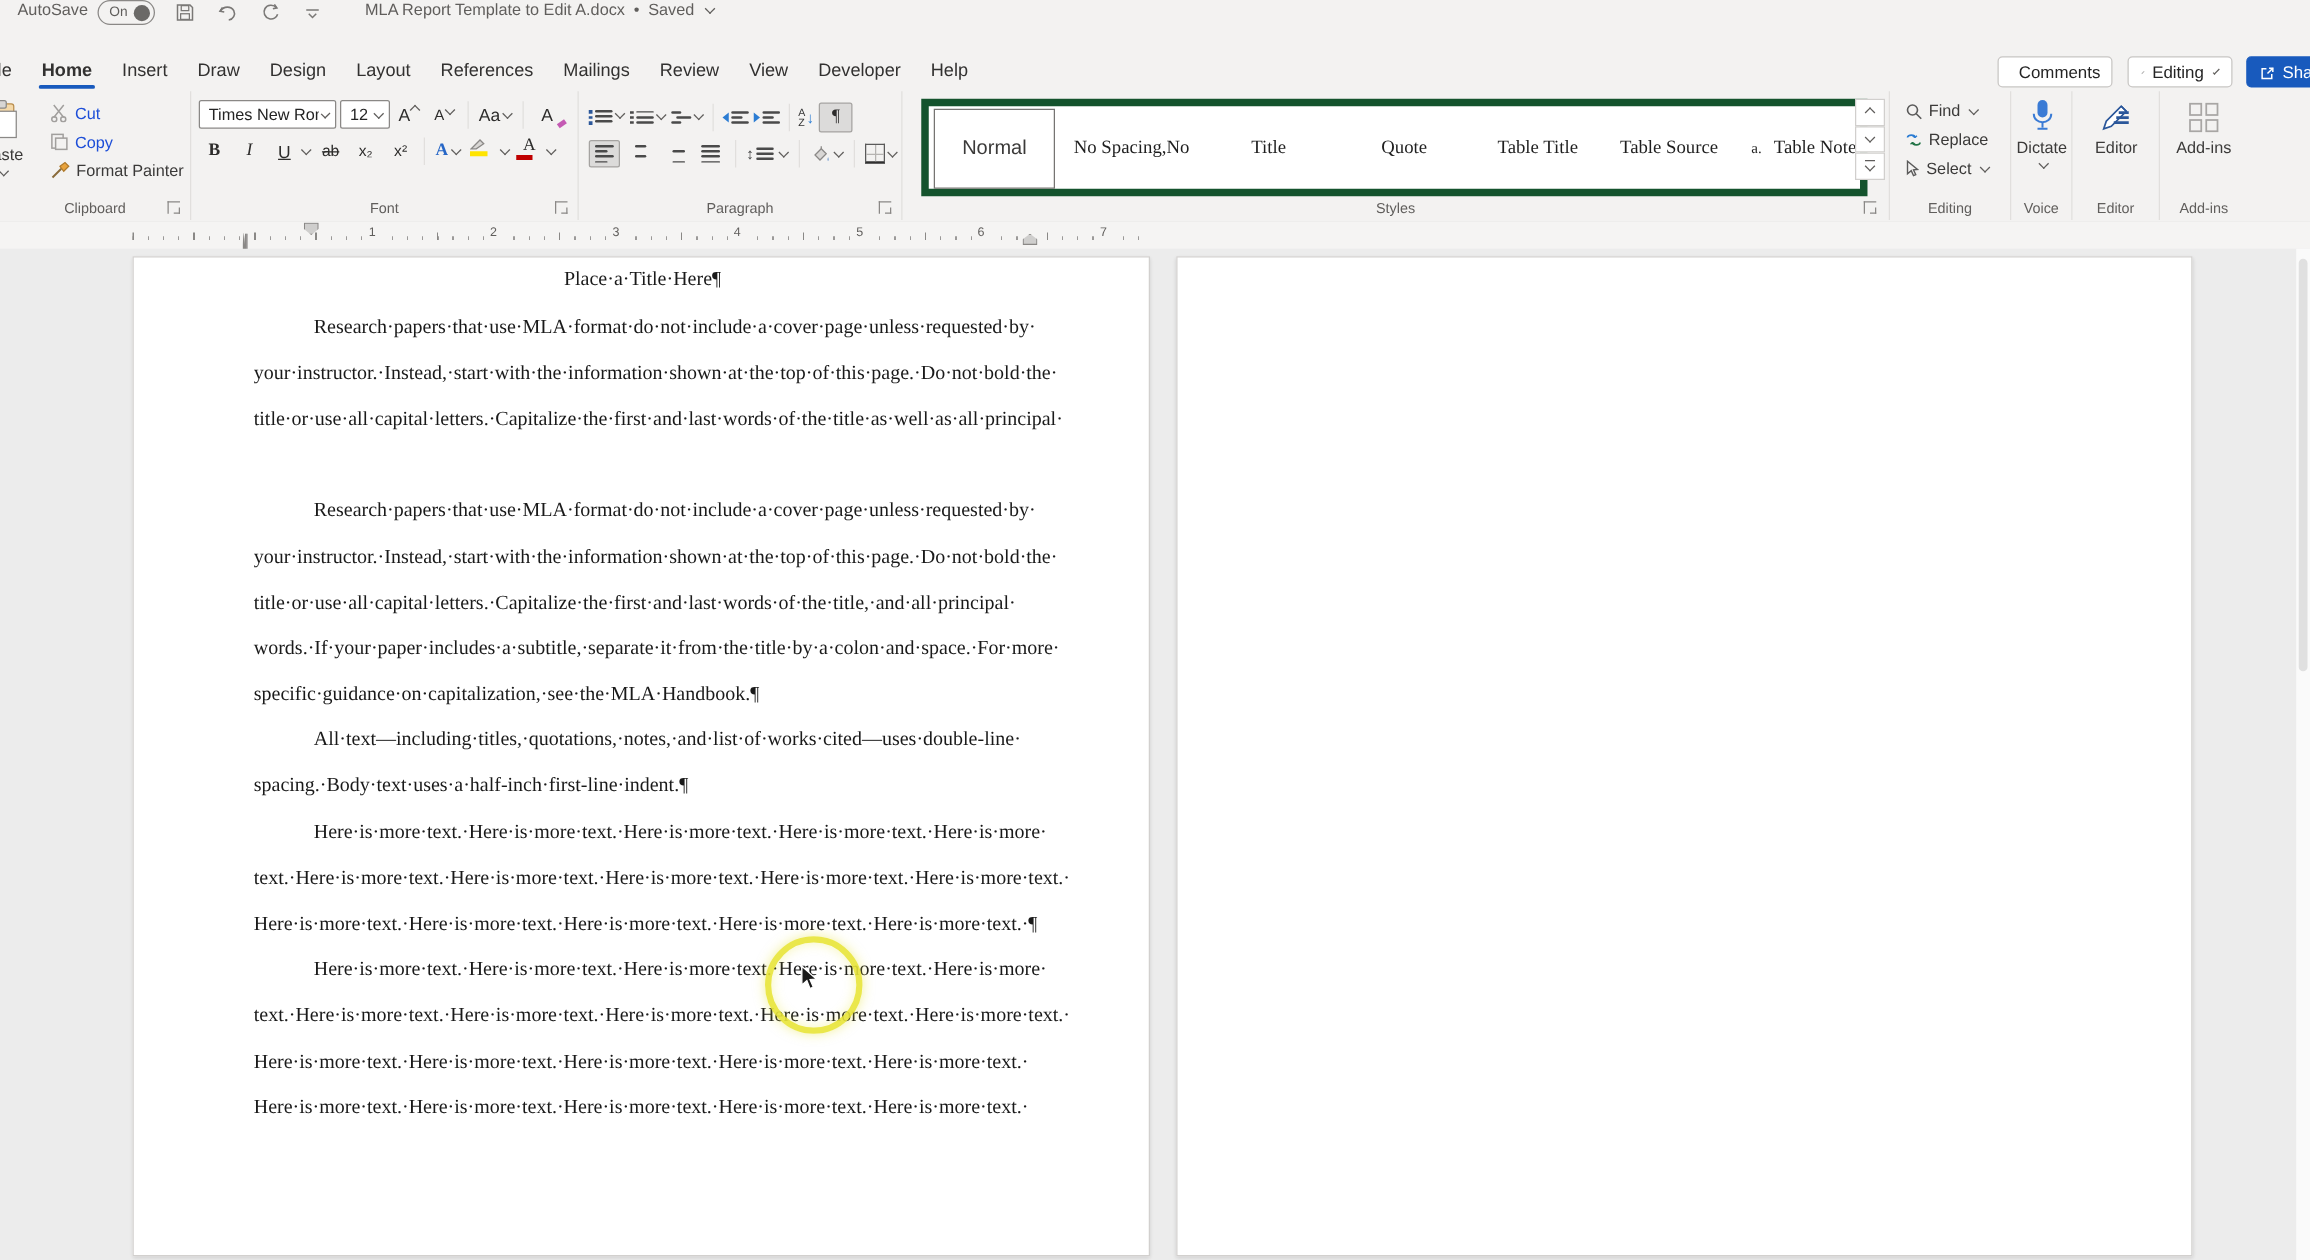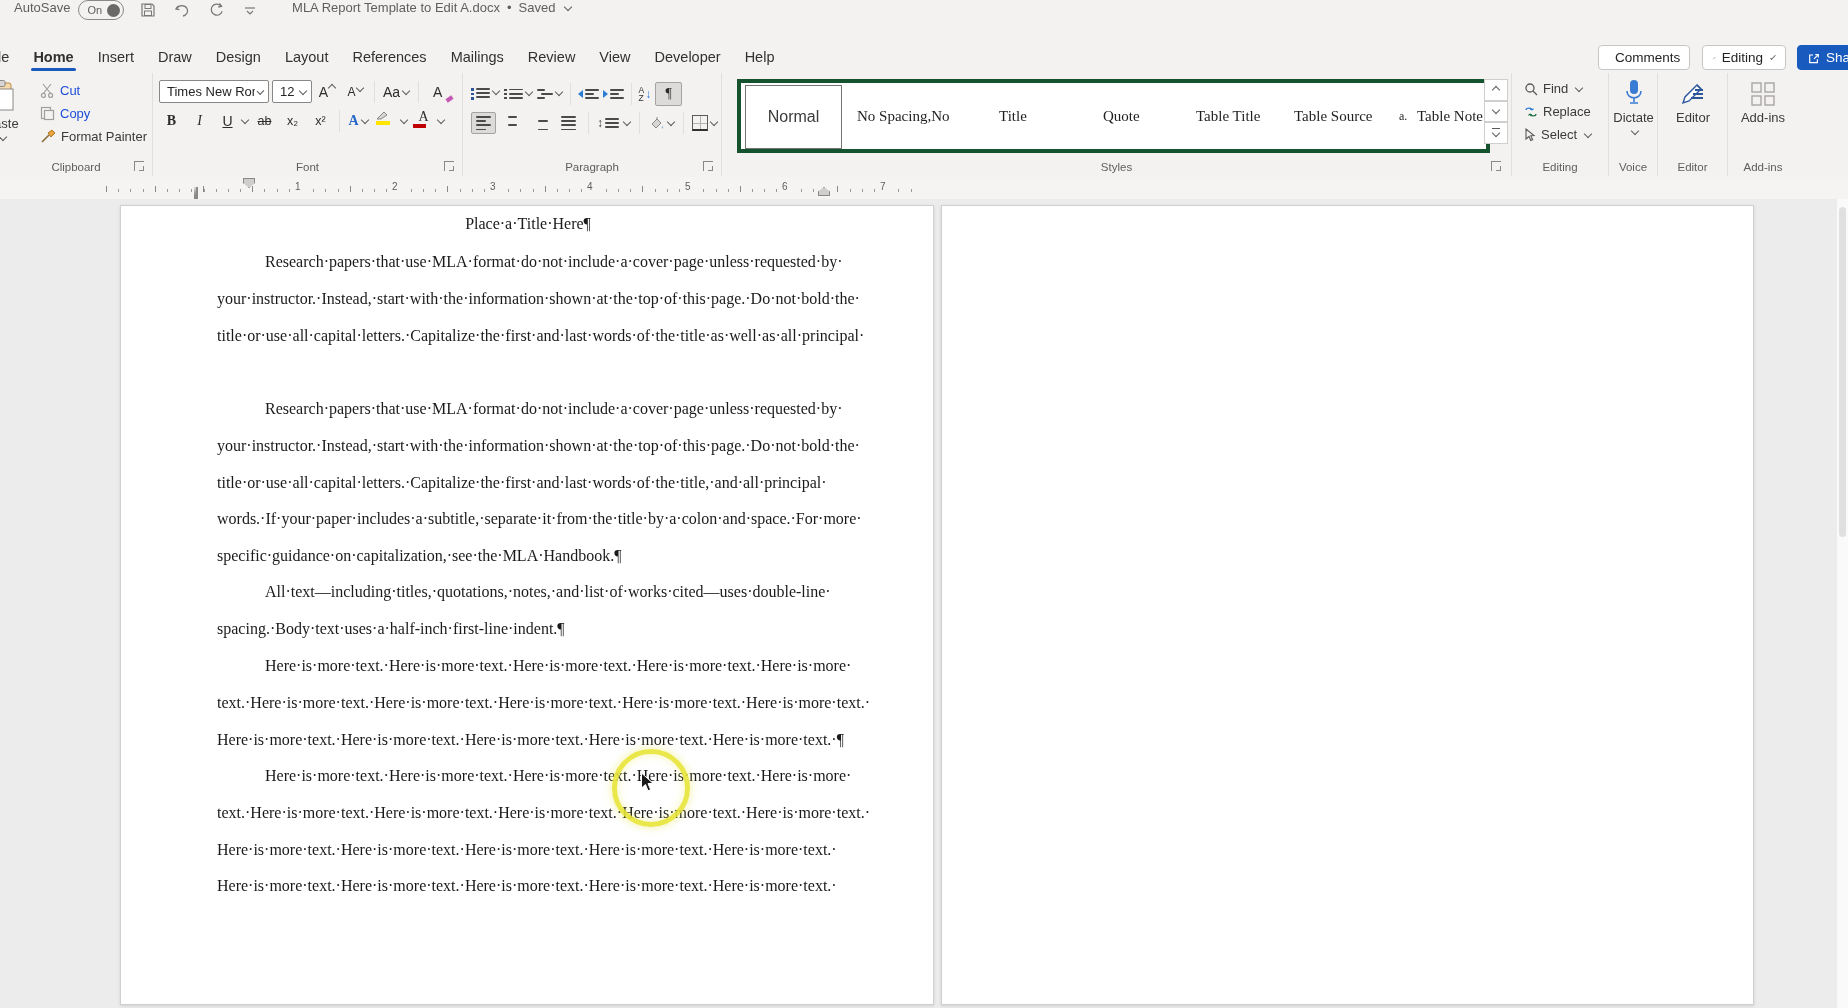--- a/index.html
+++ b/index.html
@@ -57,21 +57,21 @@
   .lico.ctr{align-items:center;} .lico.rgt{align-items:flex-end;}
   .mark{display:flex;flex-direction:column;gap:2.2px;margin-right:2px;}
   .mark b{width:2.5px;height:2.5px;background:#2b579a;display:block;}
   .pressed{background:#dcdbda;border:1px solid #a5a3a1;border-radius:2px;}
   .tri-l{width:0;height:0;border-top:4px solid transparent;border-bottom:4px solid transparent;border-right:5px solid #2b7cd3;}
   .tri-r{width:0;height:0;border-top:4px solid transparent;border-bottom:4px solid transparent;border-left:5px solid #2b7cd3;}
   .bordersico{width:14px;height:13px;border:1px solid #5a5a5a;border-bottom:2px solid #303030;position:relative;}
   .bordersico:before{content:"";position:absolute;left:50%;top:0;bottom:0;width:1px;background:#b5b3b1;}
   .bordersico:after{content:"";position:absolute;top:50%;left:0;right:0;height:1px;background:#b5b3b1;}
   
-  #stylegallery{position:absolute;left:15px;top:6px;width:745px;height:66px;background:#fff;border:4px solid #14532d;}
+  #stylegallery{position:absolute;left:15px;top:6px;width:745px;height:66px;background:#fff;border:6px solid #14532d;}
   .styleitem{position:absolute;top:0;height:66px;display:flex;align-items:center;font-family:"Liberation Serif",serif;
              font-size:15px;color:#1f1f1f;white-space:nowrap;}
   .selbox{position:absolute;left:4px;top:2px;width:95px;height:62px;border:1px solid #767472;display:flex;align-items:center;justify-content:center;}
   .gsb{position:absolute;left:762px;width:24px;height:21.5px;background:#fff;border:1px solid #d1cfcd;display:flex;align-items:center;justify-content:center;box-sizing:border-box;}
   
   #ruler{position:absolute;left:0;top:177px;width:1848px;height:22px;background:#f5f4f3;}
   .ticks1{position:absolute;left:106px;top:12px;width:814px;height:3px;
           background:repeating-linear-gradient(to right,#9b9998 0 1px,transparent 1px 12.19px);}
   .ticks2{position:absolute;left:106px;top:9px;width:814px;height:6px;
           background:repeating-linear-gradient(to right,#8a8886 0 1px,transparent 1px 48.75px);}
@@ -79,21 +79,21 @@
   .ind-first{position:absolute;left:243px;top:1px;width:10px;height:8px;background:#cfcecd;border:1px solid #8a8886;
              clip-path:polygon(0 0,100% 0,100% 50%,50% 100%,0 50%);}
   .ind-left{position:absolute;left:194px;top:10px;width:10px;height:11px;}
   .ind-left .t{width:10px;height:6px;background:#cfcecd;border:1px solid #8a8886;clip-path:polygon(50% 0,100% 50%,100% 100%,0 100%,0 50%);}
   .ind-left .b{width:10px;height:4px;background:#cfcecd;border:1px solid #8a8886;border-top:none;}
   .ind-right{position:absolute;left:818px;top:10px;width:10px;height:7px;background:#cfcecd;border:1px solid #8a8886;
              clip-path:polygon(50% 0,100% 50%,100% 100%,0 100%,0 50%);}
   
   #canvas{position:absolute;left:0;top:199px;width:1848px;height:809px;background:#ececec;}
   .page{position:absolute;top:6px;height:800px;background:#fff;border:1px solid #d2d0ce;box-shadow:0 1px 3px rgba(0,0,0,.12);box-sizing:border-box;}
-  #page1{left:106px;width:814px;margin-left:14px;}
+  #page1{left:106px;width:814px;}
   #page2{left:941px;width:813px;}
   .para{position:absolute;left:96px;width:648px;font-family:"Liberation Serif",serif;font-size:16px;color:#1a1a1a;}
   .ln{height:36.75px;white-space:nowrap;}
   .ln.ind{padding-left:48px;}
   .doct{position:absolute;left:96px;width:622px;text-align:center;font-family:"Liberation Serif",serif;font-size:16px;color:#1a1a1a;white-space:nowrap;}
   #ring{position:absolute;left:612px;top:550px;width:68px;height:68px;border-radius:50%;
         border:5px solid rgba(232,228,55,.9);box-shadow:0 0 9px rgba(232,228,55,.5), inset 0 0 9px rgba(232,228,55,.35);}
   #scrollbar{position:absolute;right:0;top:0;width:11px;height:809px;background:#fafafa;}
   #scrollthumb{position:absolute;right:2px;top:8px;width:7px;height:330px;background:#e0e0e0;border-radius:4px;}
   svg{display:block;}

